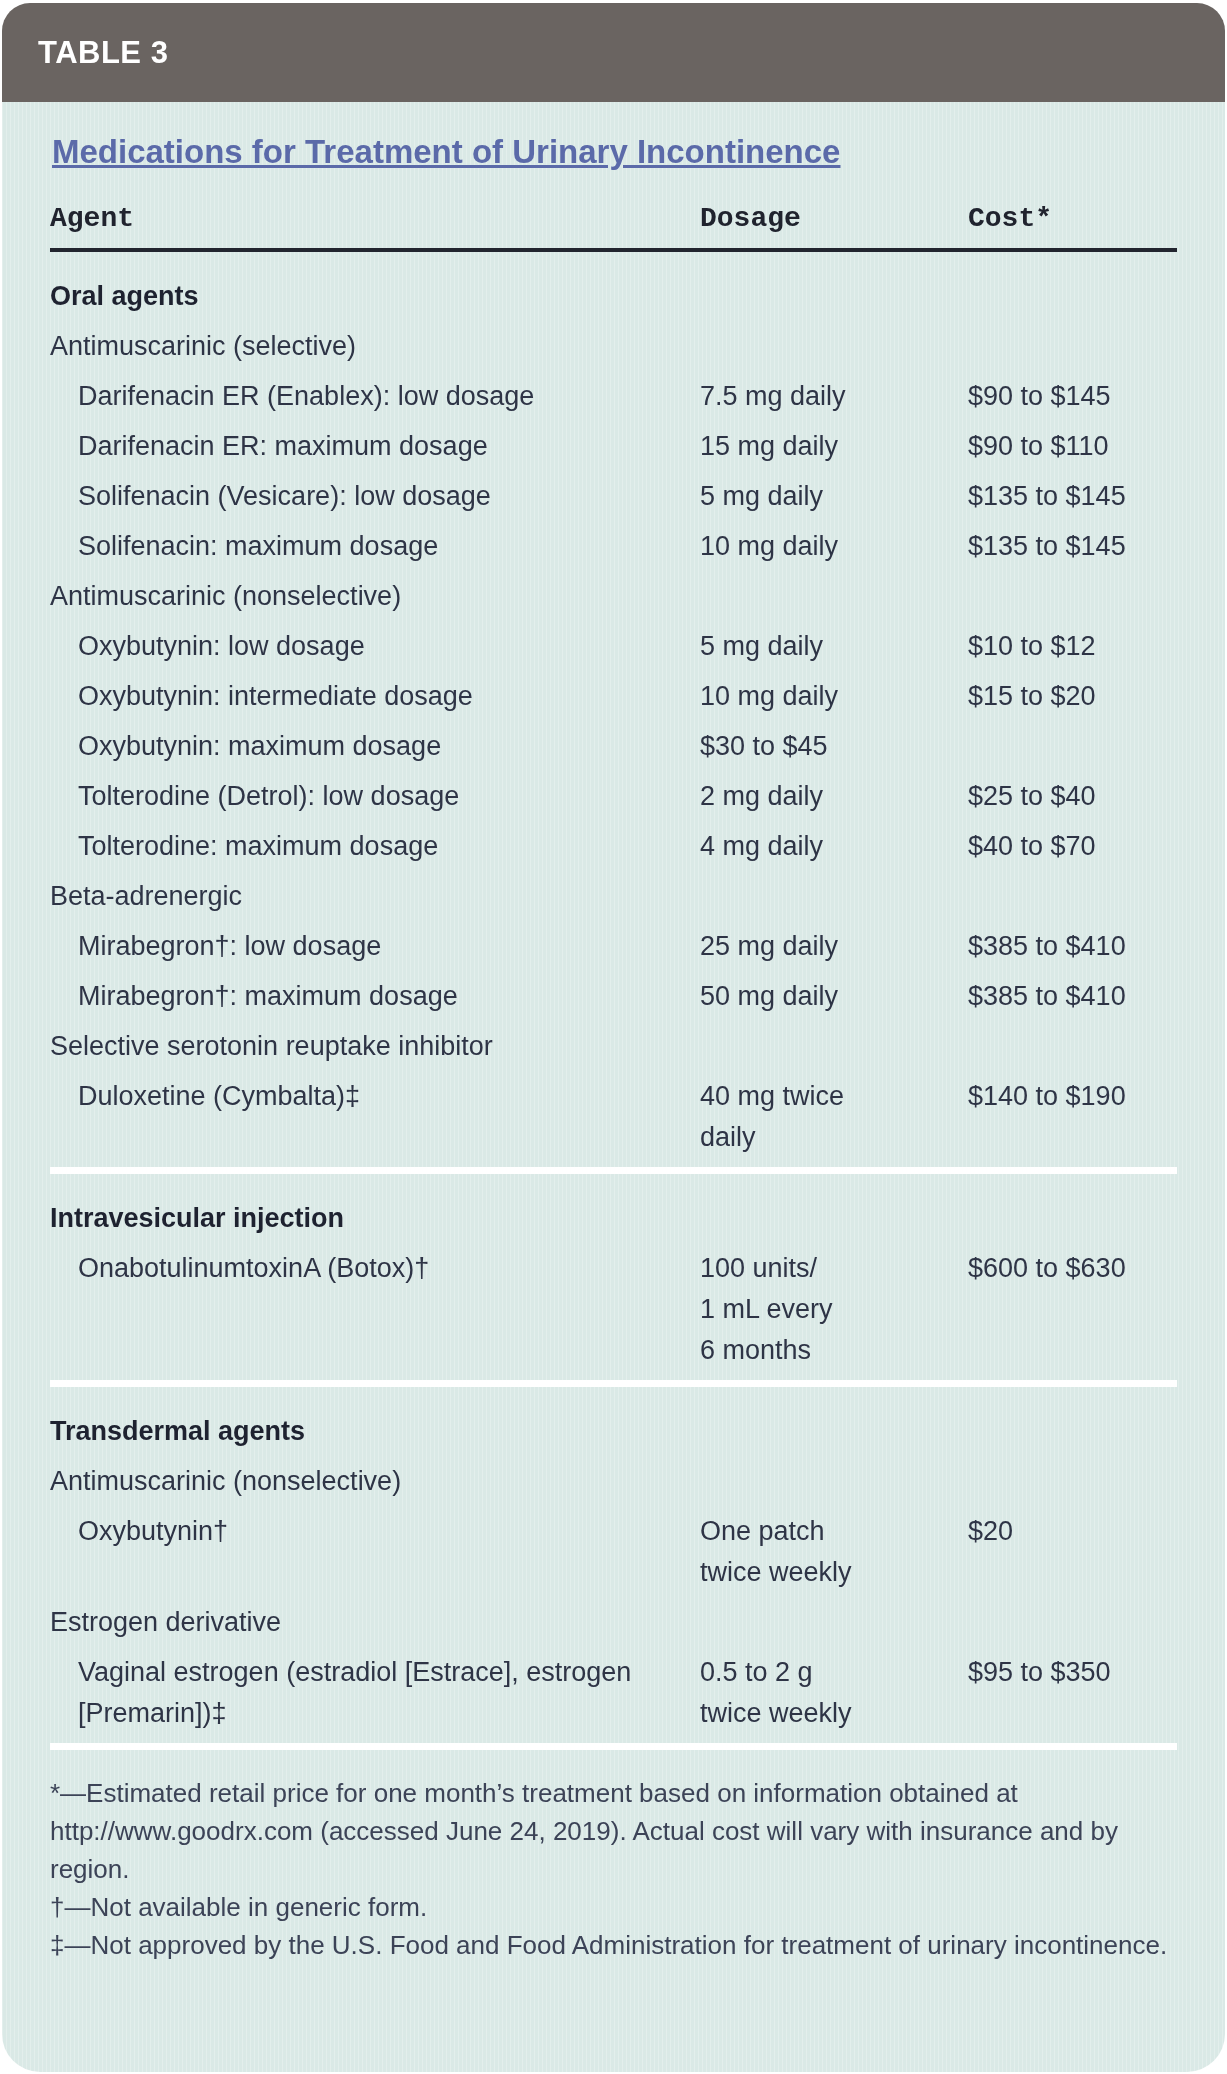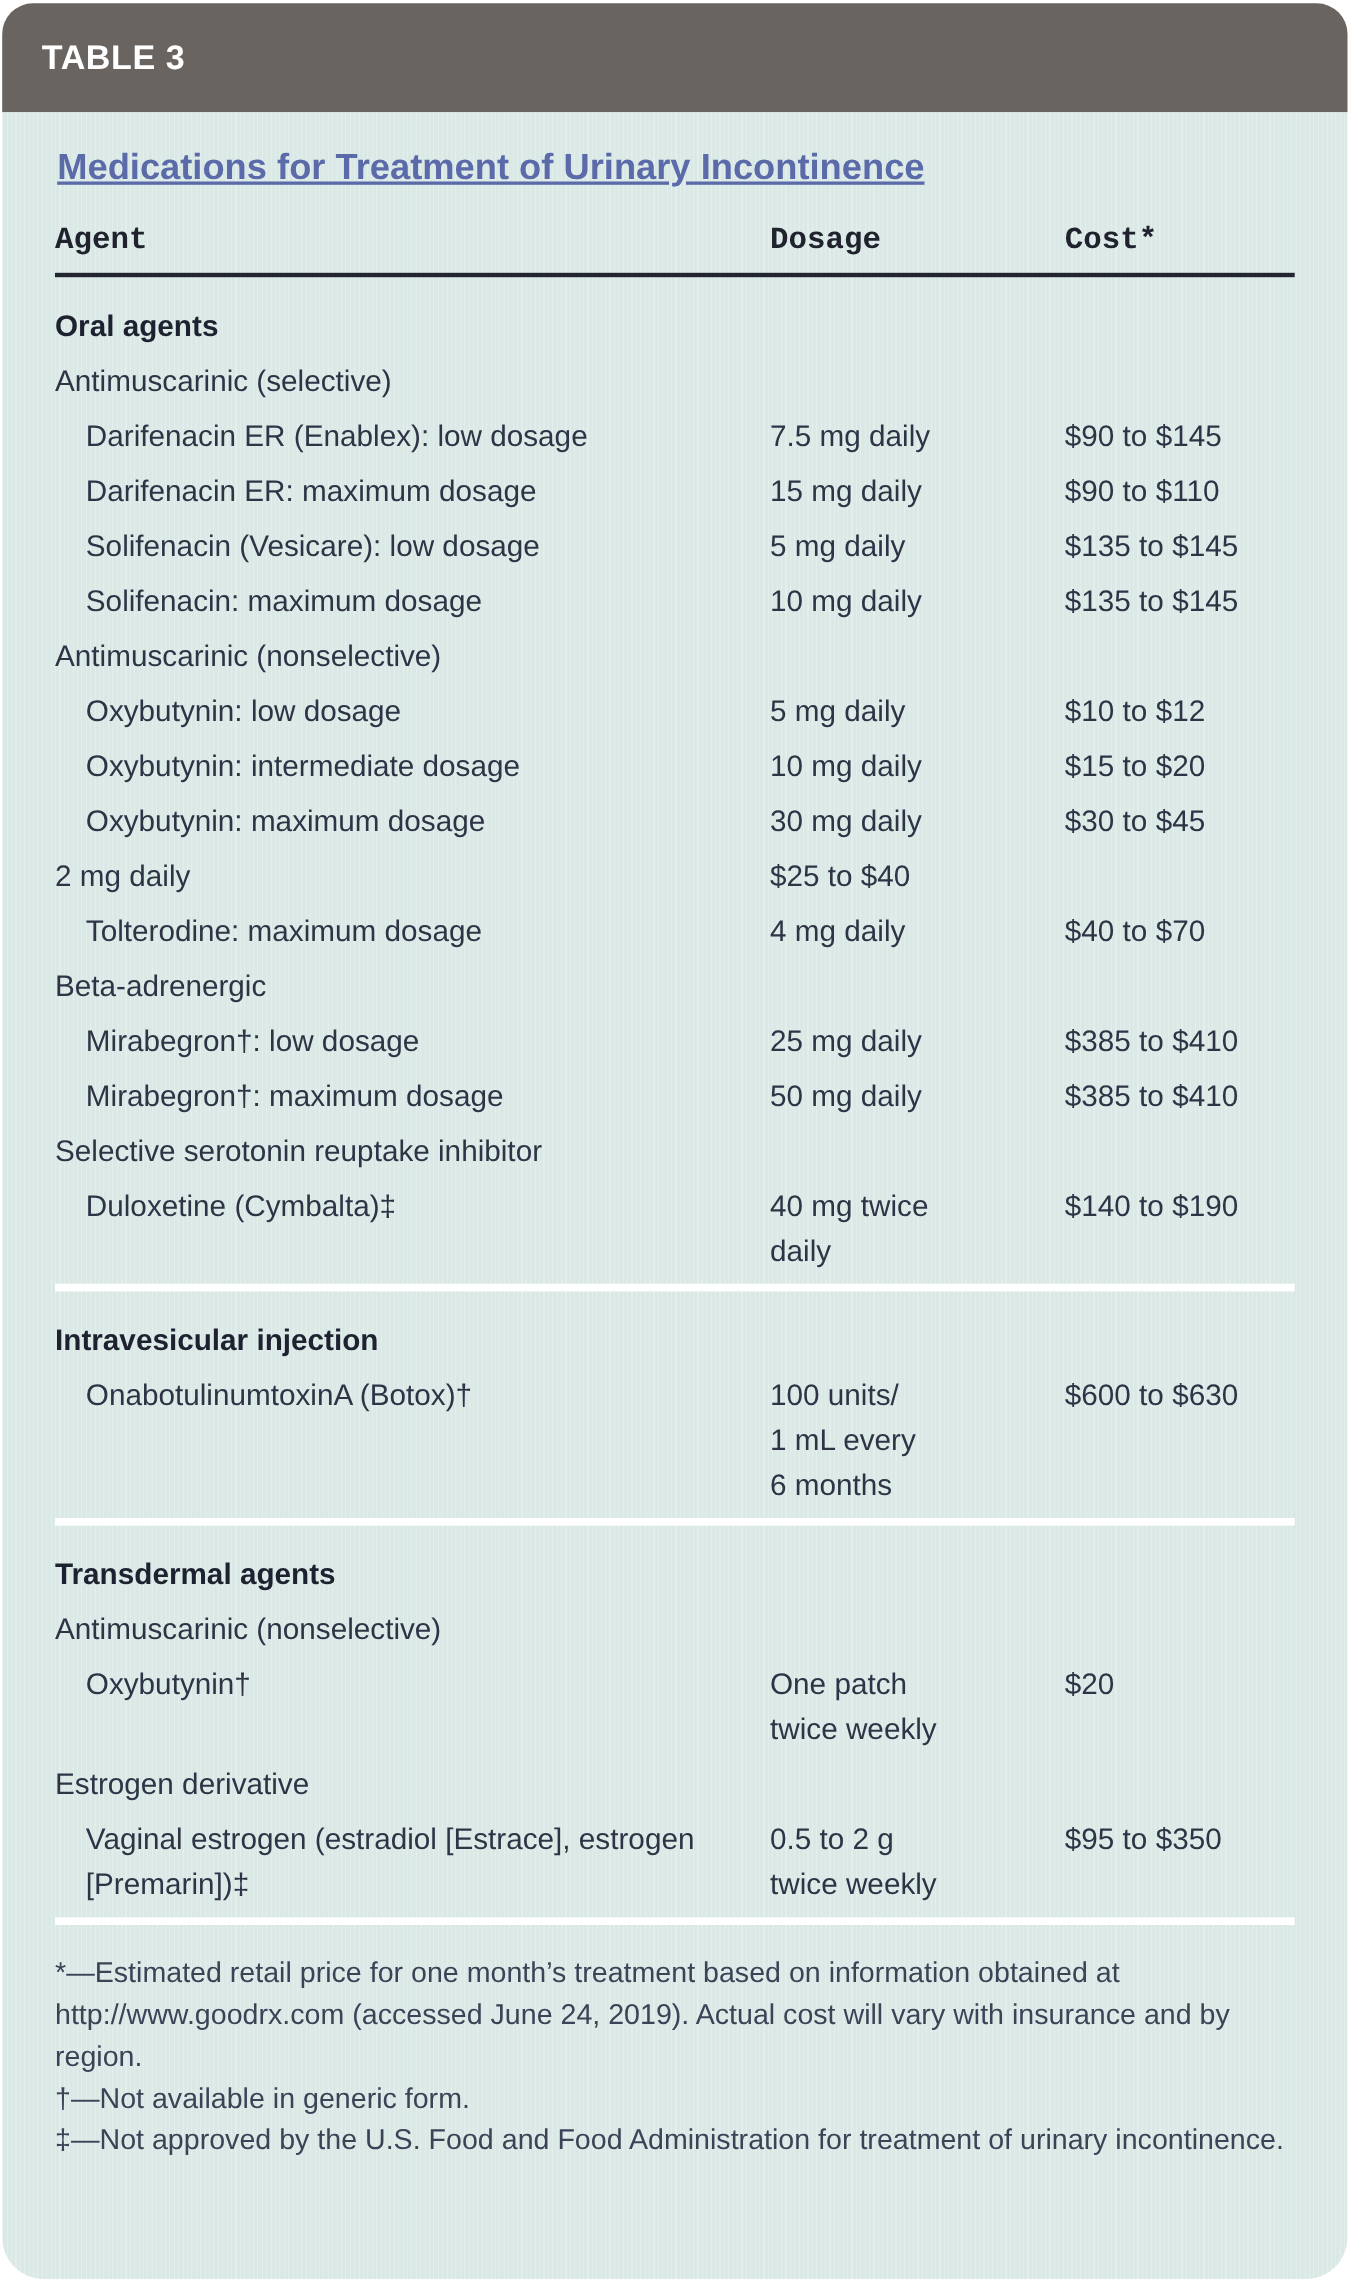--- a/index.html
+++ b/index.html
@@ -146,24 +146,24 @@
           <div class="cell dosage">5 mg daily</div>
           <div class="cell cost">$10 to $12</div>
         </div>
         <div class="row trow drug-row">
           <div class="cell agent">Oxybutynin: intermediate dosage</div>
           <div class="cell dosage">10 mg daily</div>
           <div class="cell cost">$15 to $20</div>
         </div>
         <div class="row trow drug-row">
           <div class="cell agent">Oxybutynin: maximum dosage</div>
-          <div class="cell dosage">30 mg daily</div>
           <div class="cell cost">$30 to $45</div>
         </div>
         <div class="row trow drug-row">
+          <div class="cell agent">Tolterodine (Detrol): low dosage</div>
           <div class="cell dosage">2 mg daily</div>
           <div class="cell cost">$25 to $40</div>
         </div>
         <div class="row trow drug-row">
           <div class="cell agent">Tolterodine: maximum dosage</div>
           <div class="cell dosage">4 mg daily</div>
           <div class="cell cost">$40 to $70</div>
         </div>
         <div class="trow category-row">Beta-adrenergic</div>
         <div class="row trow drug-row">

